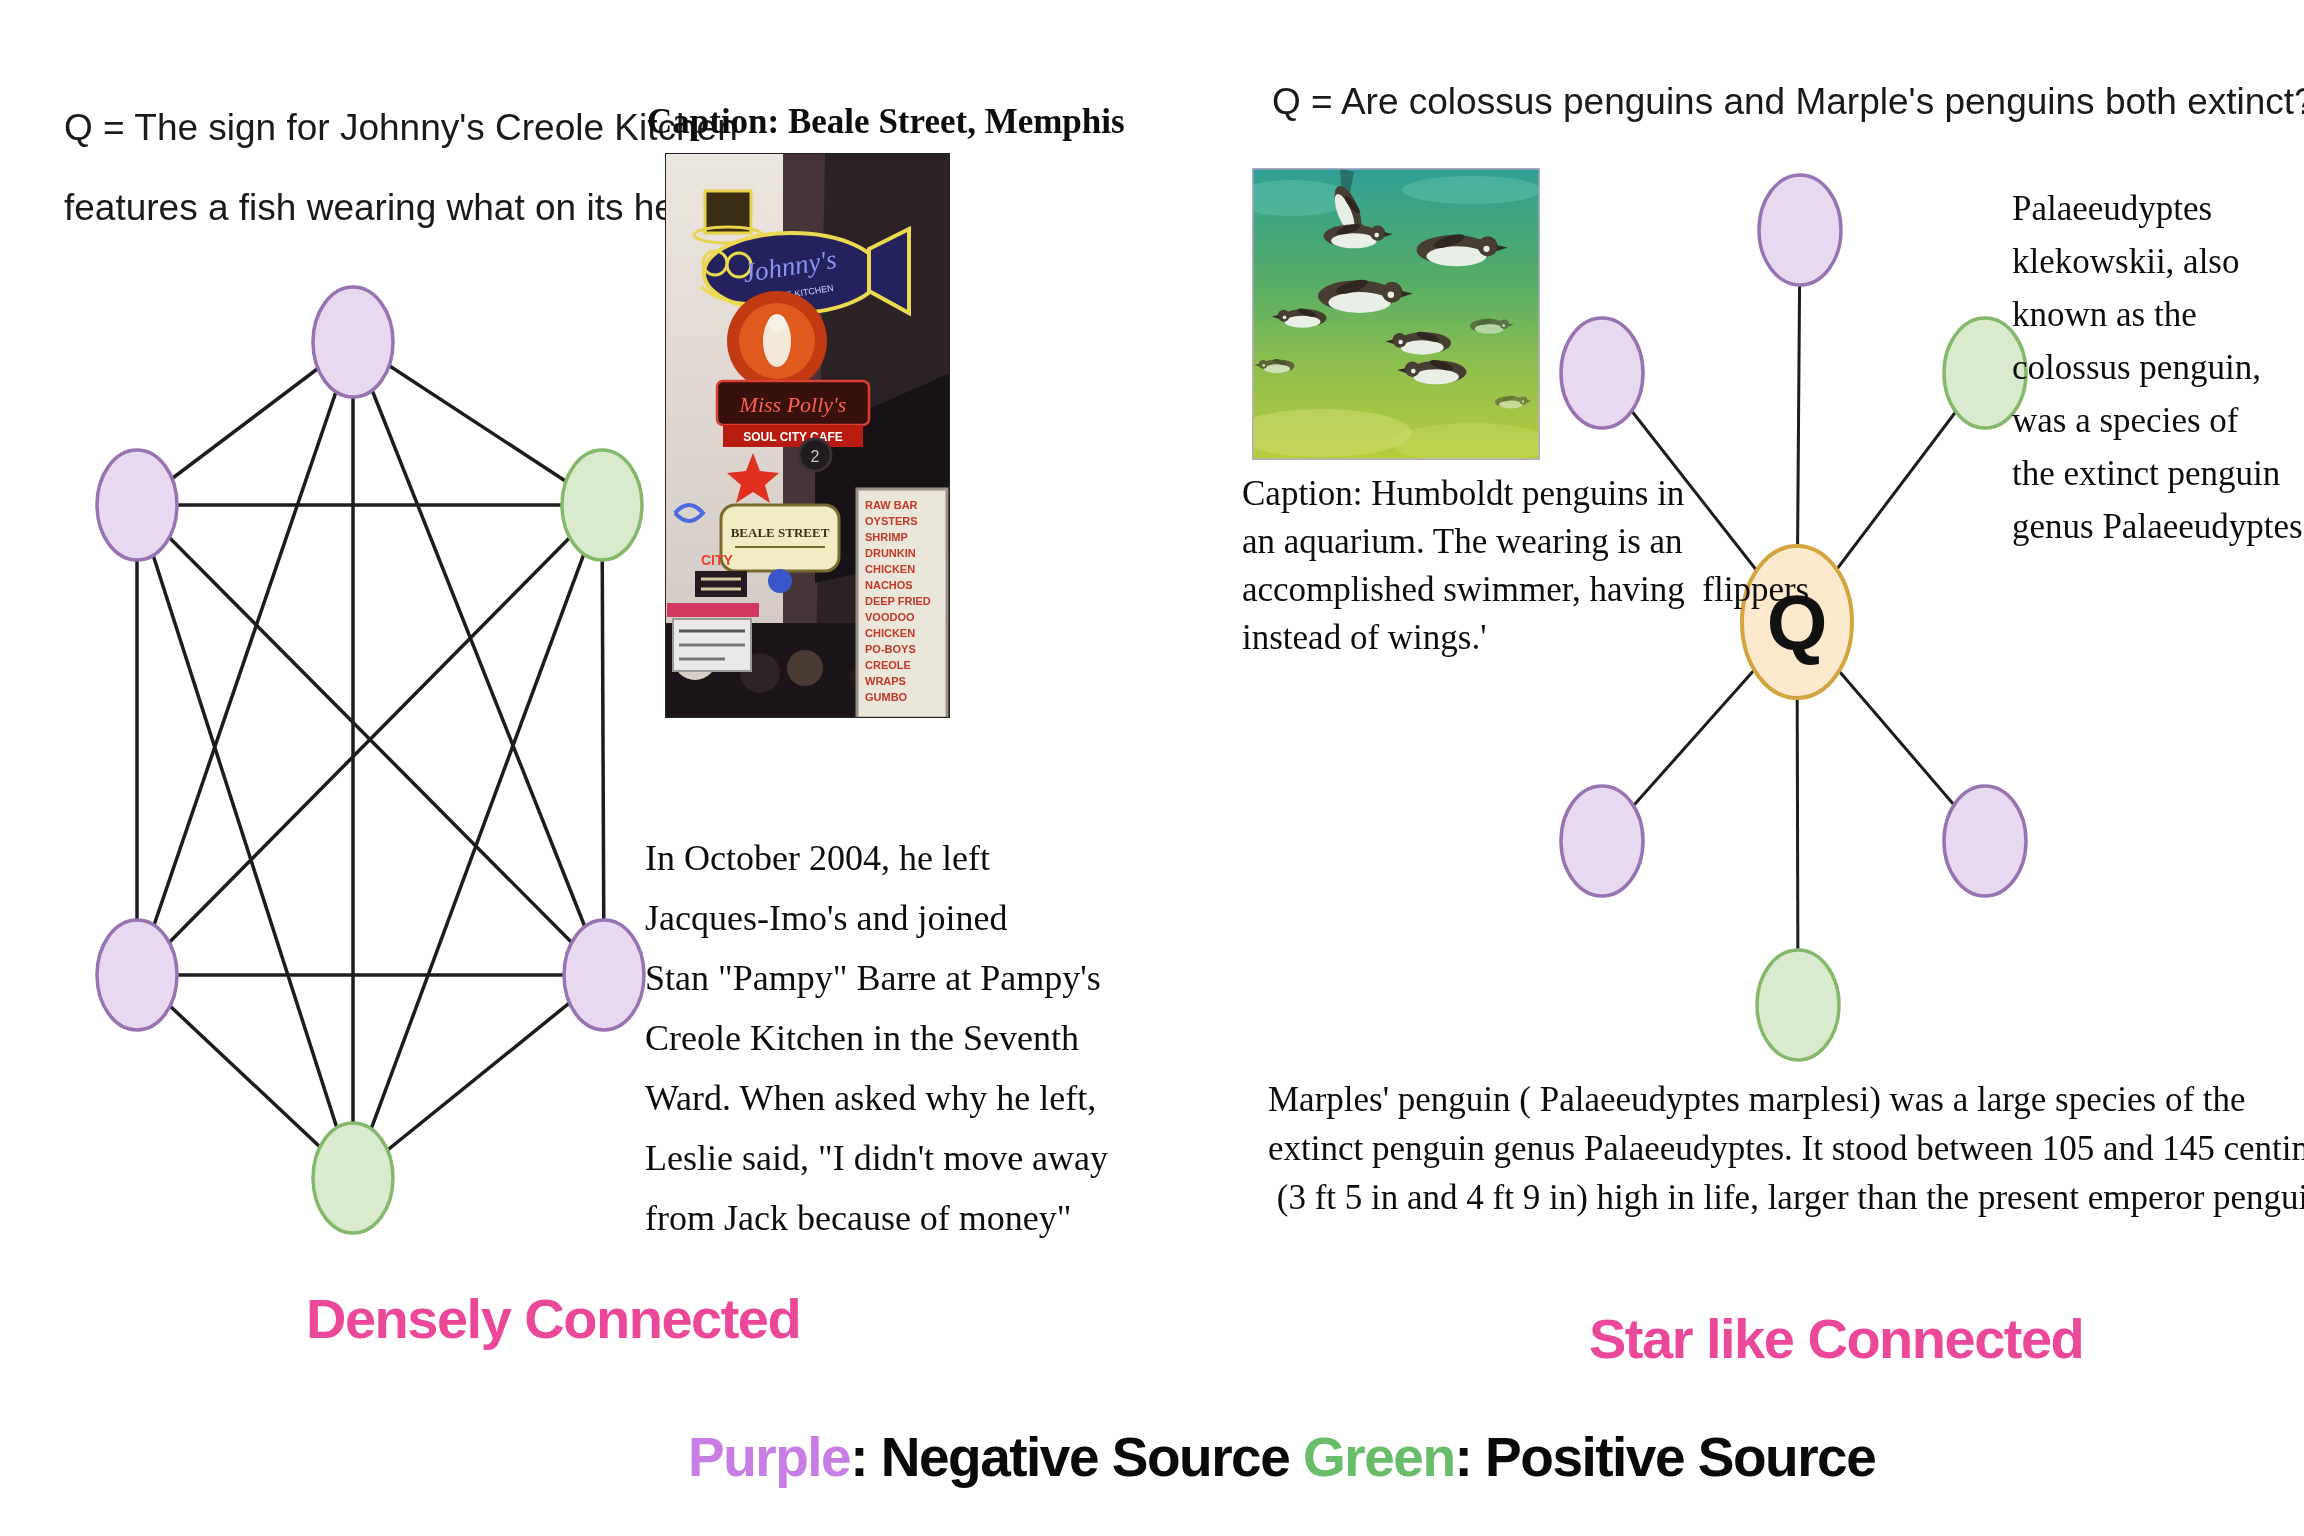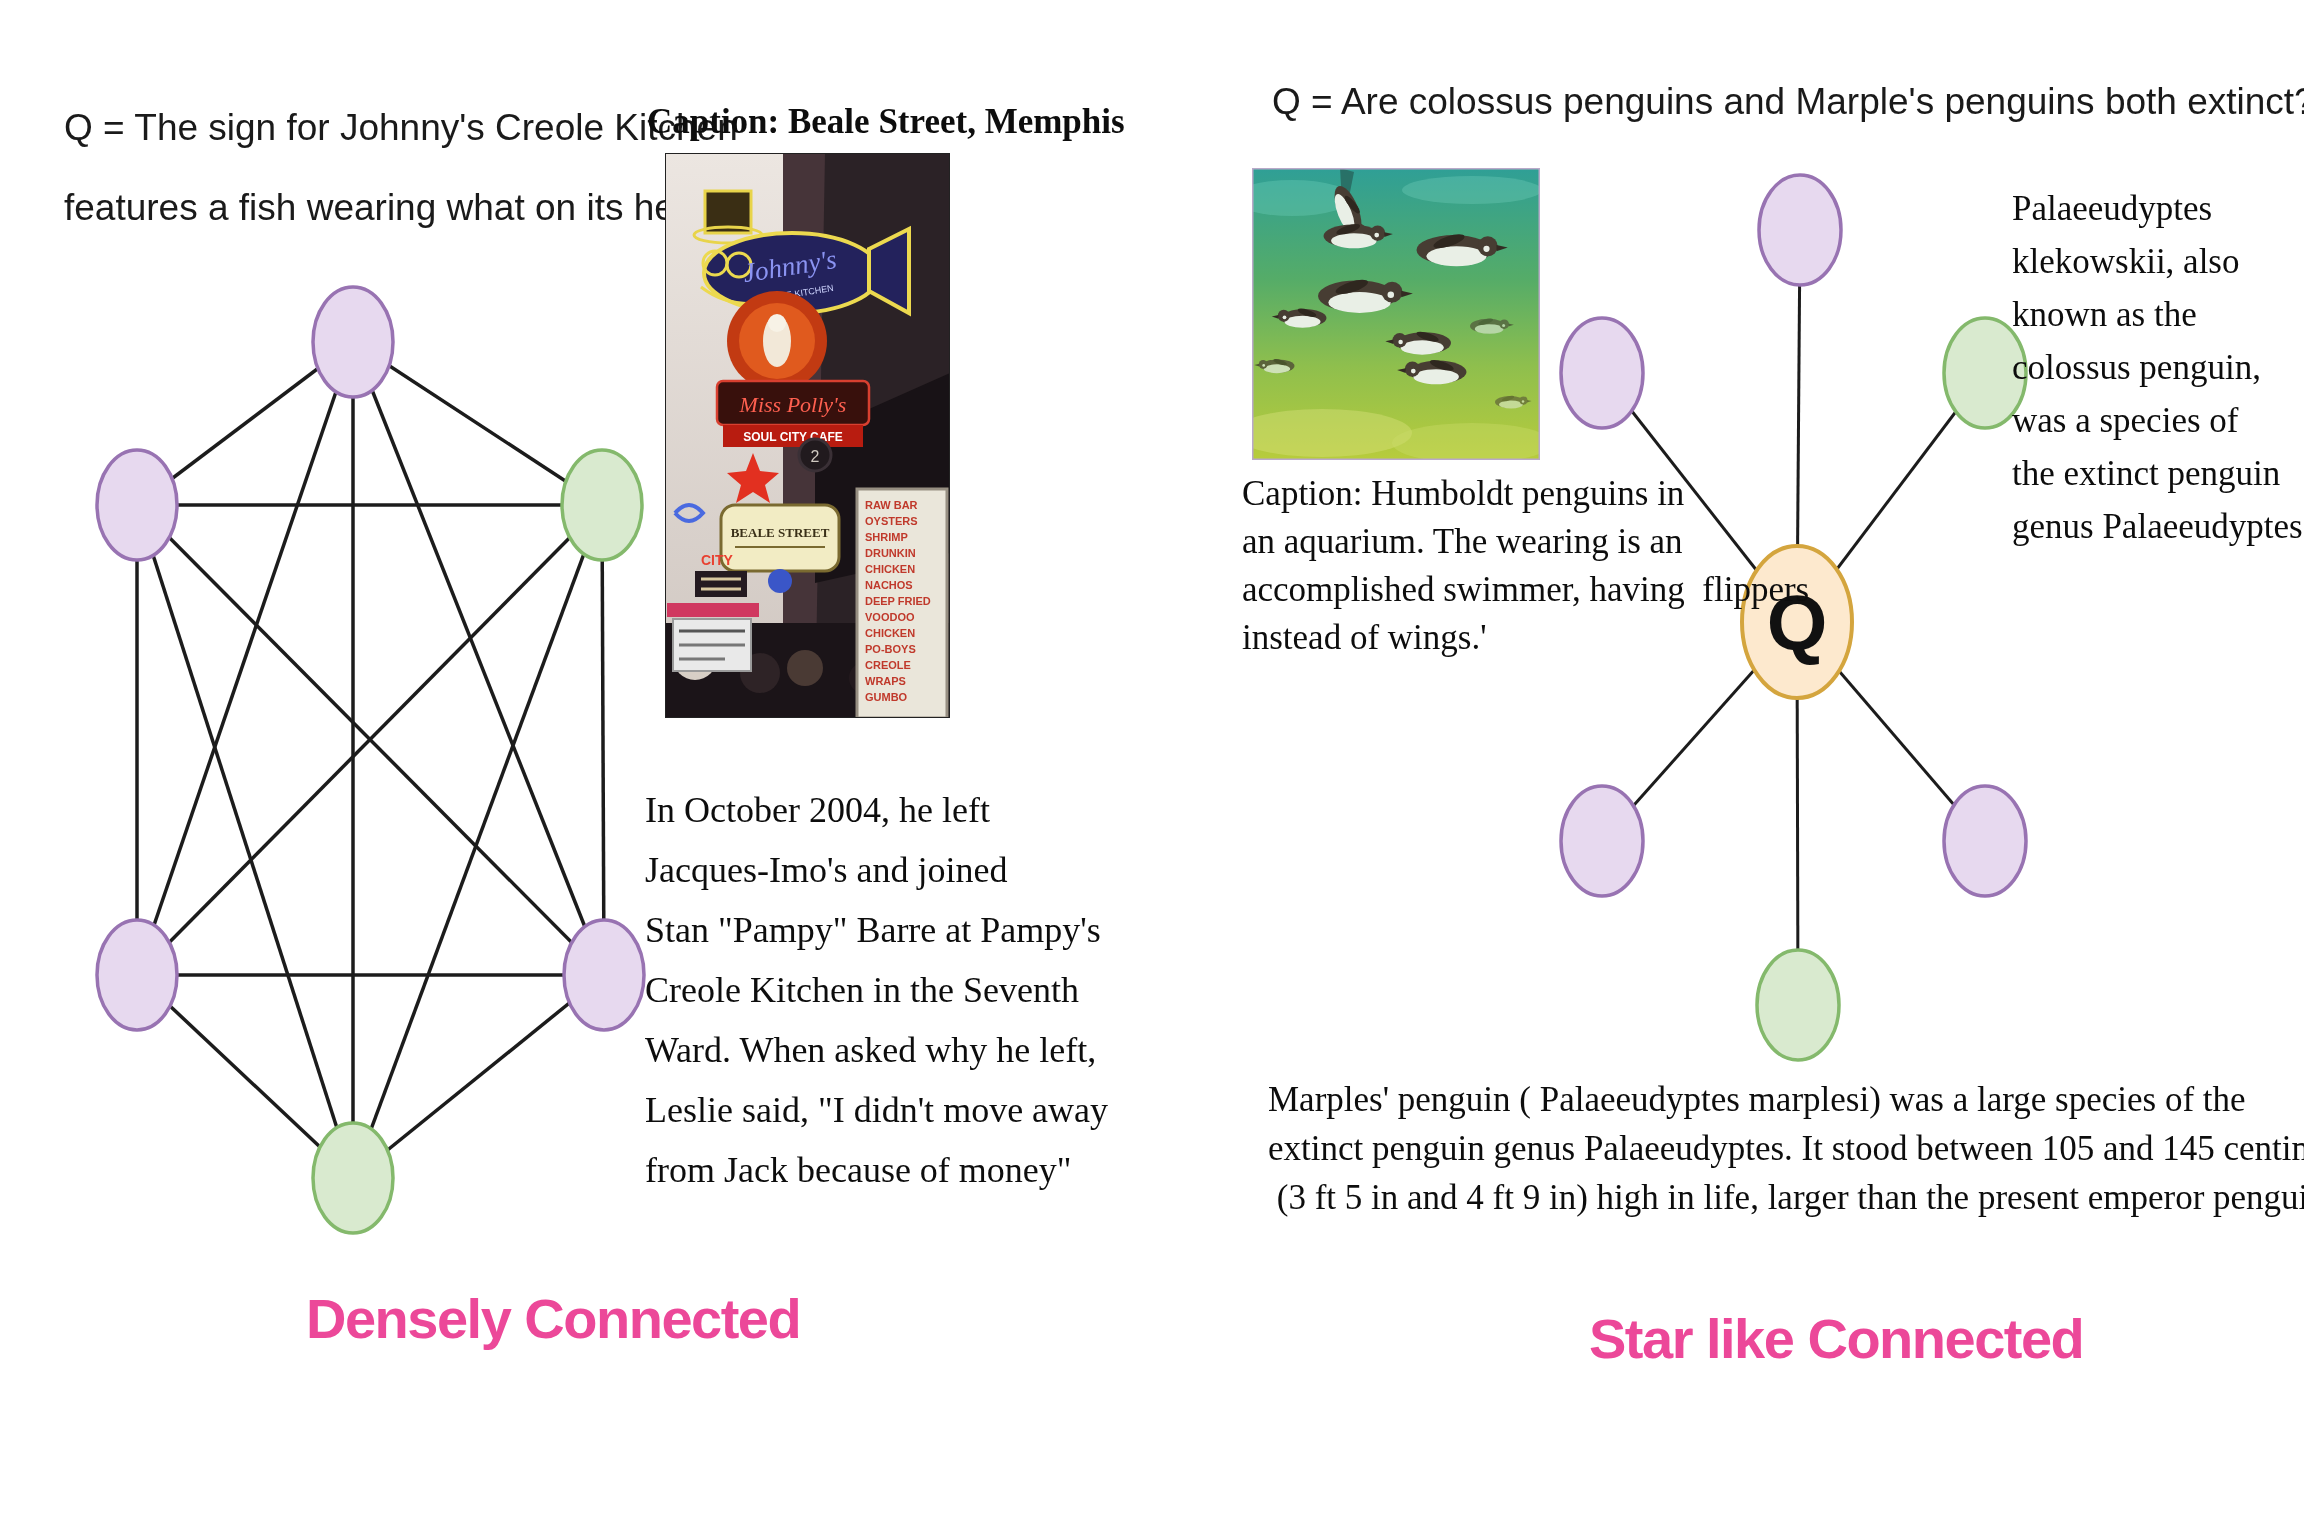--- a/index.html
+++ b/index.html
@@ -178,21 +178,21 @@
             <text x="200" y="516">CREOLE</text>
             <text x="200" y="532">WRAPS</text>
             <text x="200" y="548">GUMBO</text>
           </g>
         </g>
         <rect x="0" y="0" width="285" height="565" fill="none" stroke="#222" stroke-width="2"></rect>
       </g>
     </svg>
   </div>
 
-  <div class="abs serif source-lines" style="left:645px;top:780px;">
+  <div class="abs serif source-lines" style="left:645px;top:828px;">
     <div class="line">In October 2004, he left</div>
     <div class="line">Jacques-Imo's and joined</div>
     <div class="line">Stan "Pampy" Barre at Pampy's</div>
     <div class="line">Creole Kitchen in the Seventh</div>
     <div class="line">Ward. When asked why he left,</div>
     <div class="line">Leslie said, "I didn't move away</div>
     <div class="line">from Jack because of money"</div>
   </div>
 
   <div class="abs section-label" style="left:306px;top:1286px;">Densely Connected</div>
@@ -259,14 +259,17 @@
   </div>
 
   <div class="abs serif bottom-lines" style="left:1268px;top:1075px;">
     <div class="line">Marples' penguin ( Palaeeudyptes marplesi) was a large species of the</div>
     <div class="line">extinct penguin genus Palaeeudyptes. It stood between 105 and 145 centimetres</div>
     <div class="line"> (3 ft 5 in and 4 ft 9 in) high in life, larger than the present emperor penguin.</div>
   </div>
 
   <div class="abs section-label" style="left:1589px;top:1286px;margin-top:20px;">Star like Connected</div>
 
+  <div class="abs legend" style="left:688px;top:1425px;">
+    <span class="purple-word">Purple</span><span>: Negative Source </span><span class="green-word">Green</span><span>: Positive Source</span>
+  </div>
 
 </div>
 
 </body></html>

